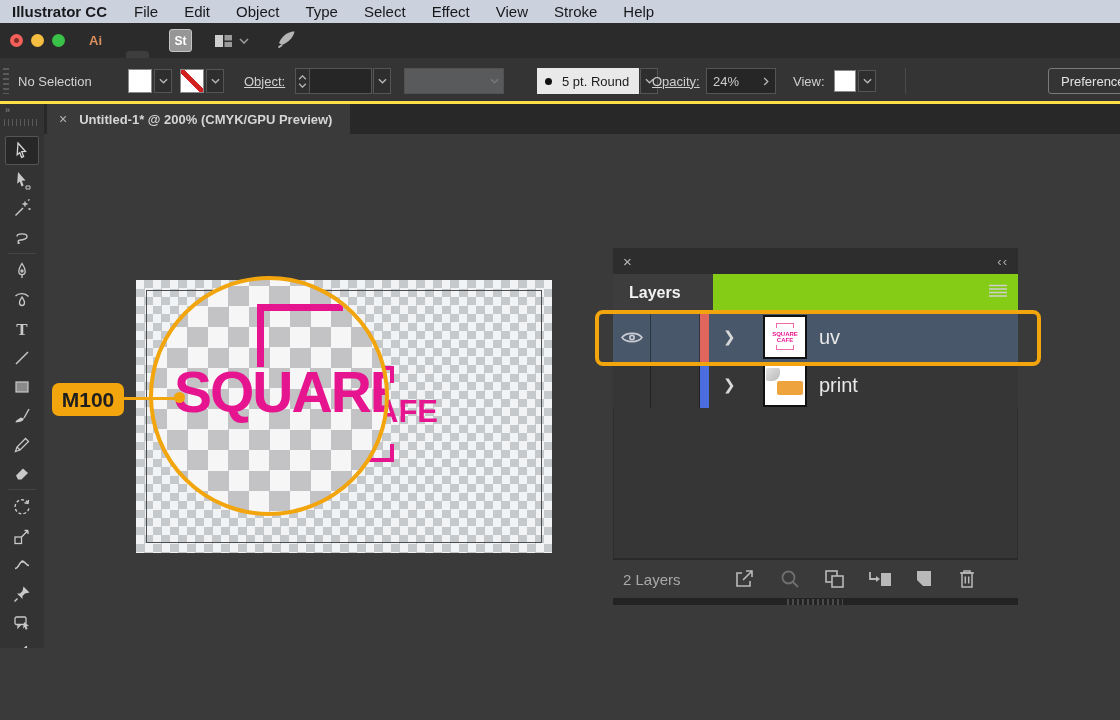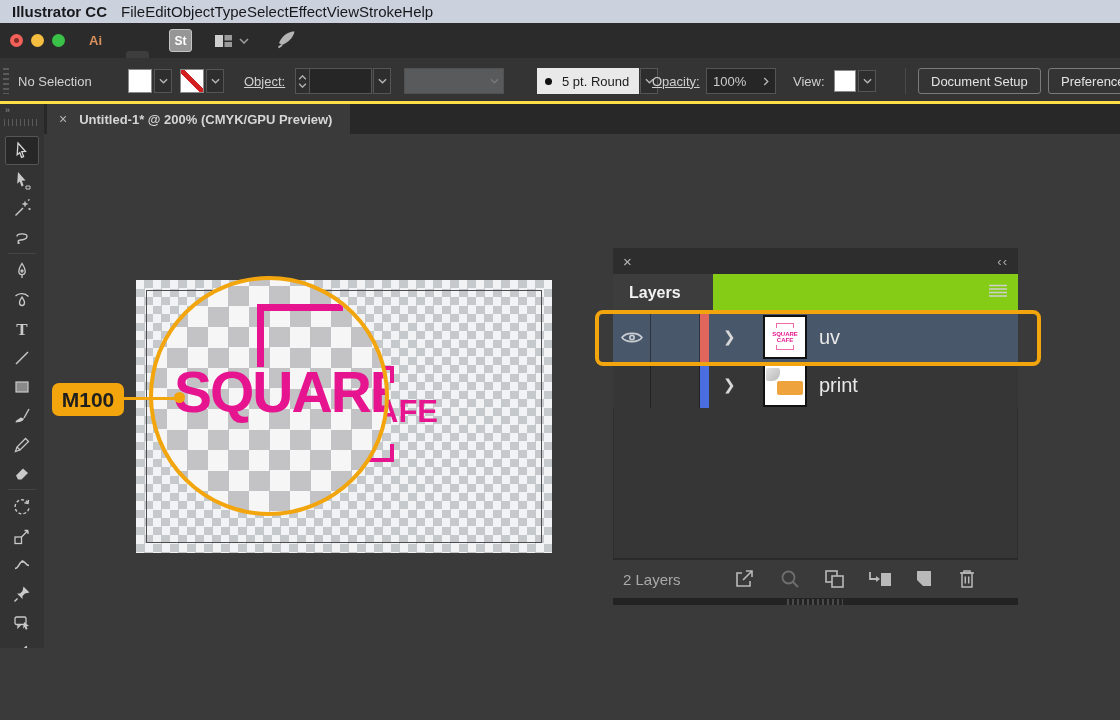--- a/index.html
+++ b/index.html
@@ -4,21 +4,21 @@
 <style>
   * { margin:0; padding:0; box-sizing:border-box; }
   html,body { width:1120px; height:720px; overflow:hidden; }
   body { font-family:"Liberation Sans", sans-serif; background:#3a3a3a; }
   #app { position:relative; width:1120px; height:648px; overflow:hidden; }
 
   
   .menubar { position:absolute; left:0; top:0; width:1120px; height:23px;
     background:#ccd2dd; display:flex; align-items:center; color:#17181c; font-size:15px; }
   .menubar .app-name { font-weight:bold; margin:0 14px 0 12px; }
-  .menubar .mitem { margin:0 0; }
+  .menubar .mitem { margin:0 13px; }
 
   
   .titlebar { position:absolute; left:0; top:23px; width:1120px; height:35px;
     background:#2b2b2b; display:flex; align-items:center; }
   .tl { width:13px; height:13px; border-radius:50%; margin-left:8px; position:relative; }
   .tl.red { background:#f4605a; margin-left:10px; }
   .tl.red::after{ content:""; position:absolute; left:4px; top:4px; width:5px; height:5px; border-radius:50%; background:#7e2c26;}
   .tl.yellow { background:#f6be40; }
   .tl.green { background:#39c148; }
   .ai-logo { color:#d9905c; font-weight:bold; font-size:13px; margin-left:24px; letter-spacing:0; }
@@ -255,21 +255,21 @@
             <path d="M1 1 L5 5 L9 1" stroke="#b5b5b5" stroke-width="1.6" fill="none"></path>
           </svg>
         </span>
     </div>
 
     <div class="cb" style="left:652px">
         <span class="underl">Opacity:</span>
       </div>
     <div class="cb" style="left:706px">
       <span class="field" style="width:70px; border-left:1px solid #555; justify-content:space-between">
-        <span>100%</span>
+        <span>24%</span>
         <svg width="6" height="9" viewBox="0 0 6 10">
             <path d="M1 1 L5 5 L1 9" stroke="#b5b5b5" stroke-width="1.5" fill="none"></path>
           </svg>
       </span>
     </div>
 
     <div class="cb" style="left:793px">
         <span>View:</span>
       </div>
     <div class="cb" style="left:834px">
@@ -277,23 +277,20 @@
       </div>
     <div class="cb" style="left:857px">
       <span class="chevbox" style="height:22px">
           <svg width="9" height="6" viewBox="0 0 10 6">
             <path d="M1 1 L5 5 L9 1" stroke="#b5b5b5" stroke-width="1.6" fill="none"></path>
           </svg>
         </span>
       </div>
 
     <span class="vsep" style="left:905px"></span>
-    <div class="cb" style="left:918px">
-        <span class="btn">Document Setup</span>
-      </div>
     <div class="cb" style="left:1048px">
         <span class="btn">Preferences</span>
       </div>
   </div>
 
   <div class="tabbar">
     <div class="tool-header">
       <span class="arrows">»</span>
       <span class="hgrip"></span>
     </div>

